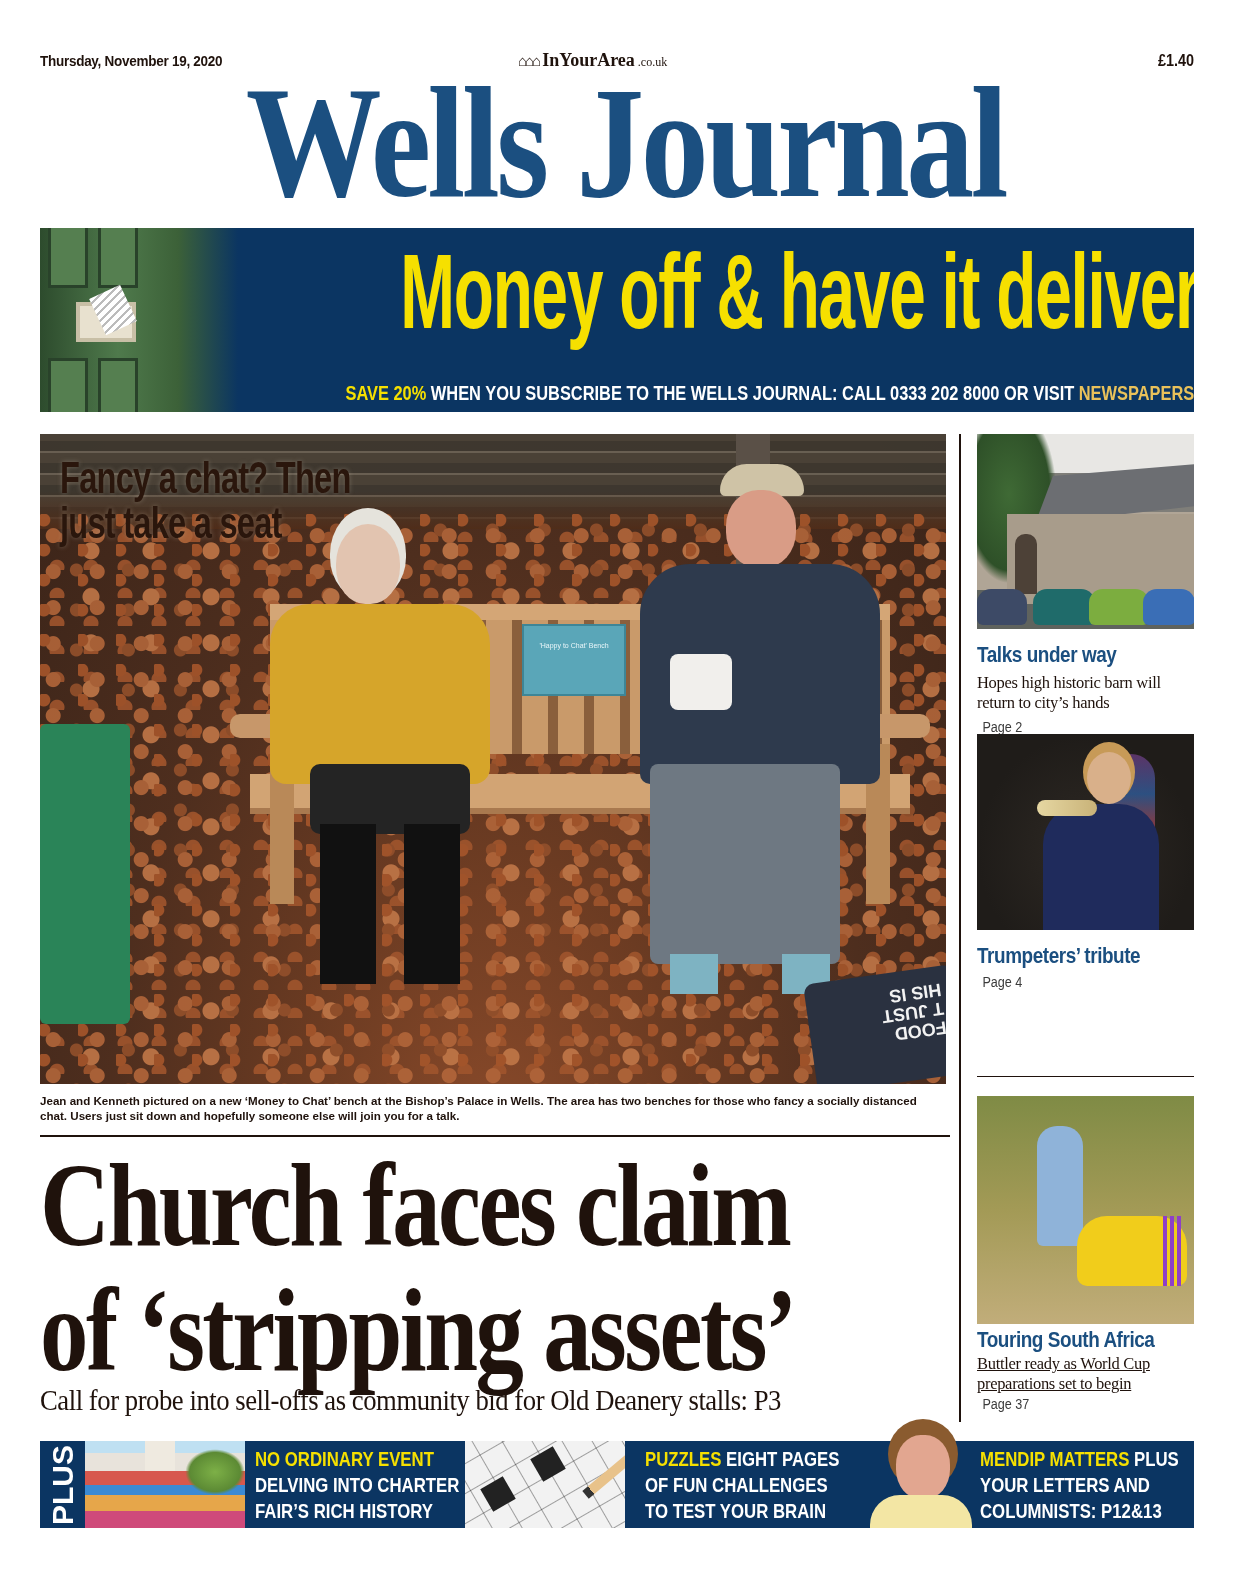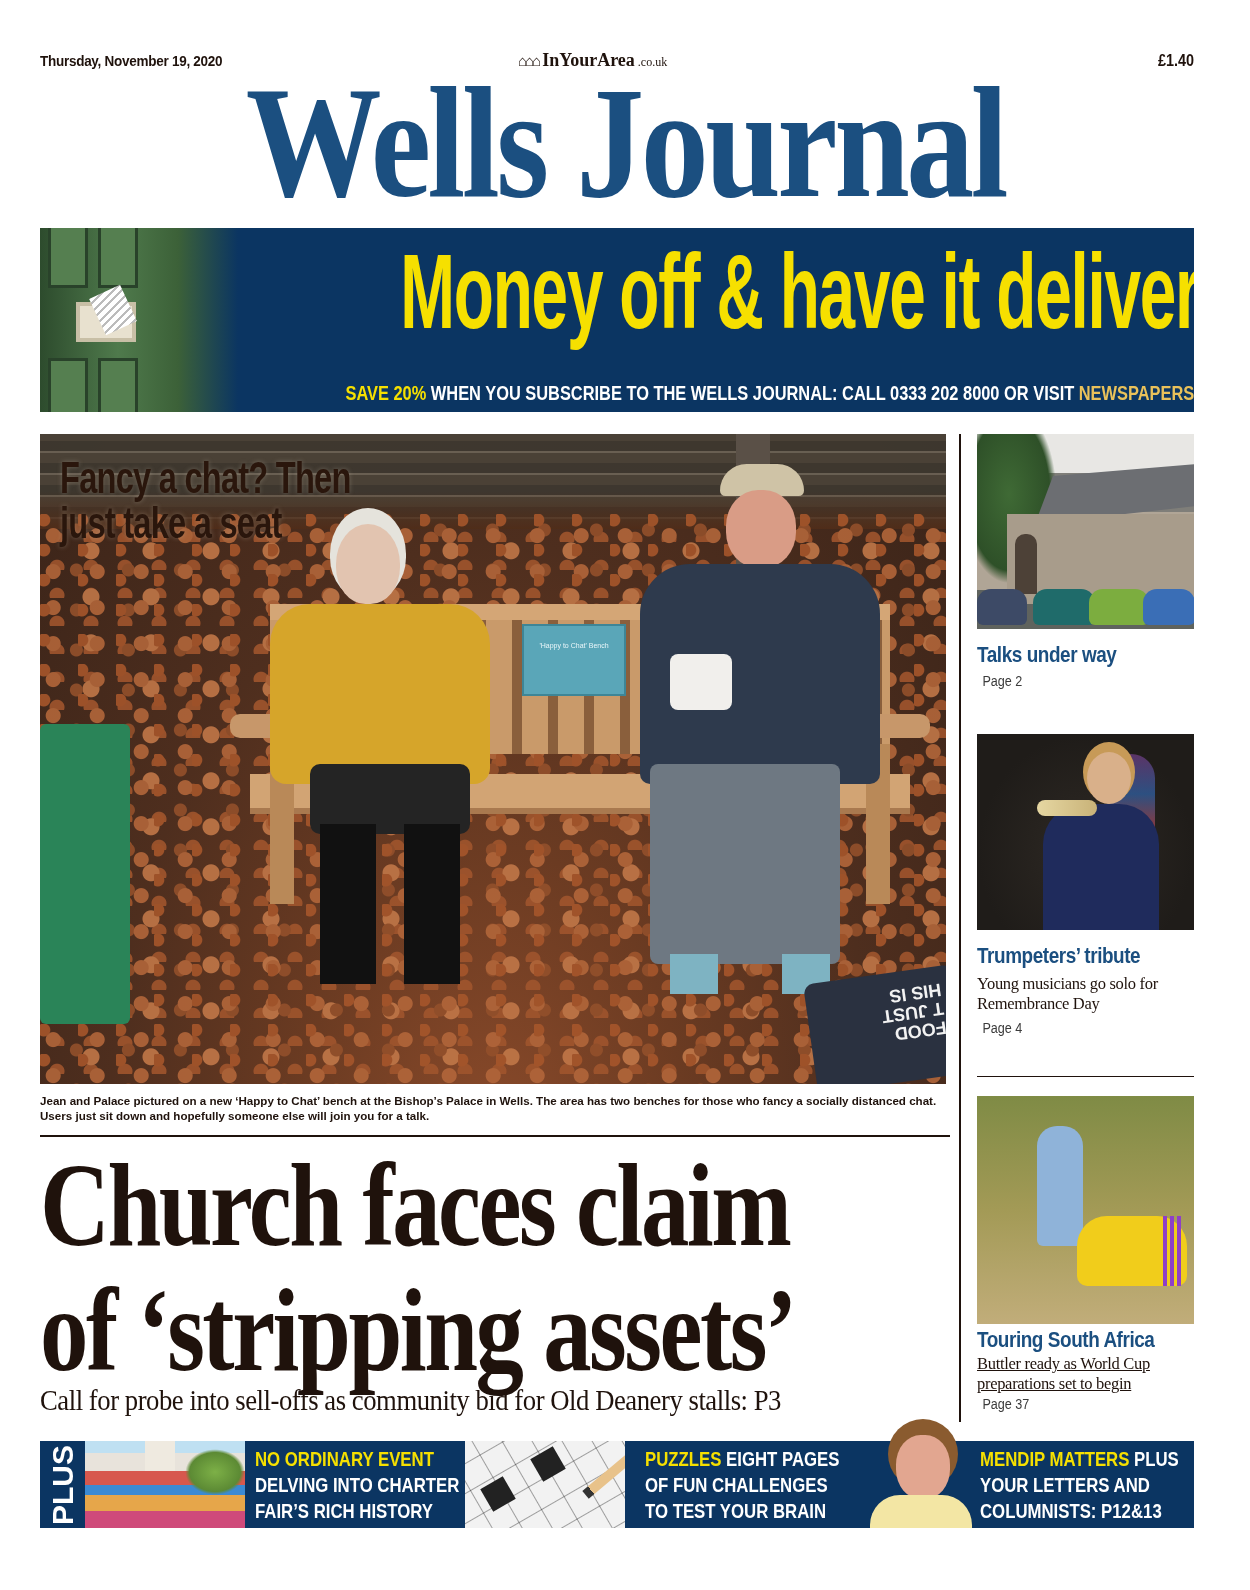--- a/index.html
+++ b/index.html
@@ -193,21 +193,21 @@
       <div>T JUST</div>
       <div>HIS IS</div>
     </div>
   </div>
   <div class="photo-overlay-title">
     <div>Fancy a chat? Then</div>
     <div>just take a seat</div>
   </div>
 </div>
 
-<div class="caption">Jean and Palace pictured on a new ‘Happy to Chat’ bench at the Bishop’s Palace in Wells. The area has two benches for those who fancy a socially distanced chat. Users just sit down and hopefully someone else will join you for a talk.</div>
+<div class="caption">Jean and Kenneth pictured on a new ‘Money to Chat’ bench at the Bishop’s Palace in Wells. The area has two benches for those who fancy a socially distanced chat. Users just sit down and hopefully someone else will join you for a talk.</div>
 <div class="rule-main"></div>
 
 <div class="headline">
   <div>Church faces claim</div>
   <div>of ‘stripping assets’</div>
 </div>
 <div class="standfirst">Call for probe into sell-offs as community bid for Old Deanery stalls: P3</div>
 
 <div class="col-divider"></div>
 
@@ -216,33 +216,33 @@
     <div class="barn-tree"></div>
     <div class="barn-roof"></div>
     <div class="barn-wall"></div>
     <div class="barn-door"></div>
     <div class="car" style="left:0;width:50px;background:#3d4a66;"></div>
     <div class="car" style="left:56px;width:62px;background:#1f6b6a;"></div>
     <div class="car" style="left:112px;width:60px;background:#7cad3f;"></div>
     <div class="car" style="left:166px;width:52px;background:#3a6eb6;"></div>
   </div>
   <div class="side-kicker">Talks under way</div>
+  <div class="side-dek">Hopes high historic barn will return to city’s hands</div>
   <div class="side-page">Page 2</div>
 </div>
 <div class="side-rule" style="top:752px;"></div>
 
 <div class="side-story" style="top:734px;">
   <div class="side-img img-trumpet">
     <div class="tr-window"></div>
     <div class="tr-body"></div>
     <div class="tr-head"></div>
     <div class="tr-trumpet"></div>
   </div>
   <div class="side-kicker">Trumpeters’ tribute</div>
-  <div class="side-dek">Young musicians go solo for Remembrance Day</div>
   <div class="side-page">Page 4</div>
 </div>
 <div class="side-rule" style="top:1076px;"></div>
 
 <div class="side-story" style="top:1096px;">
   <div class="side-img img-cricket">
     <div class="cr-keeper"></div>
     <div class="cr-batter"></div>
     <div class="cr-stumps"></div>
   </div>

